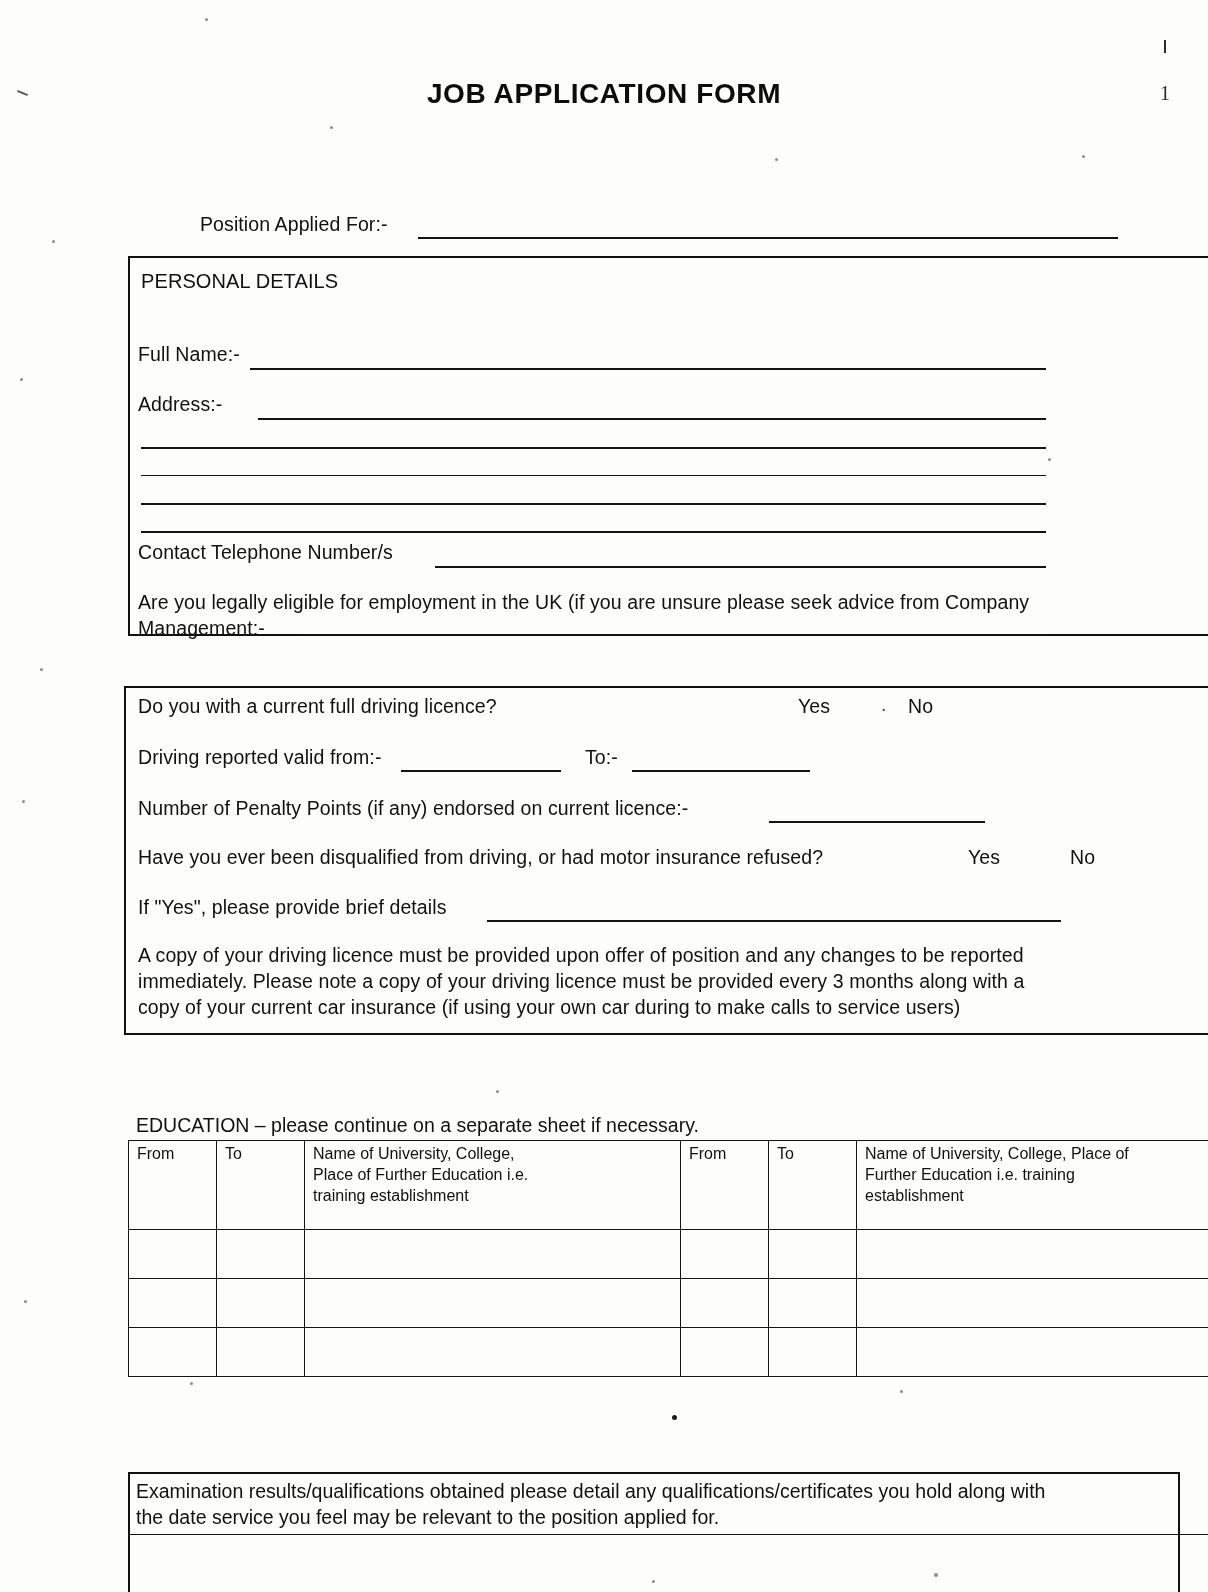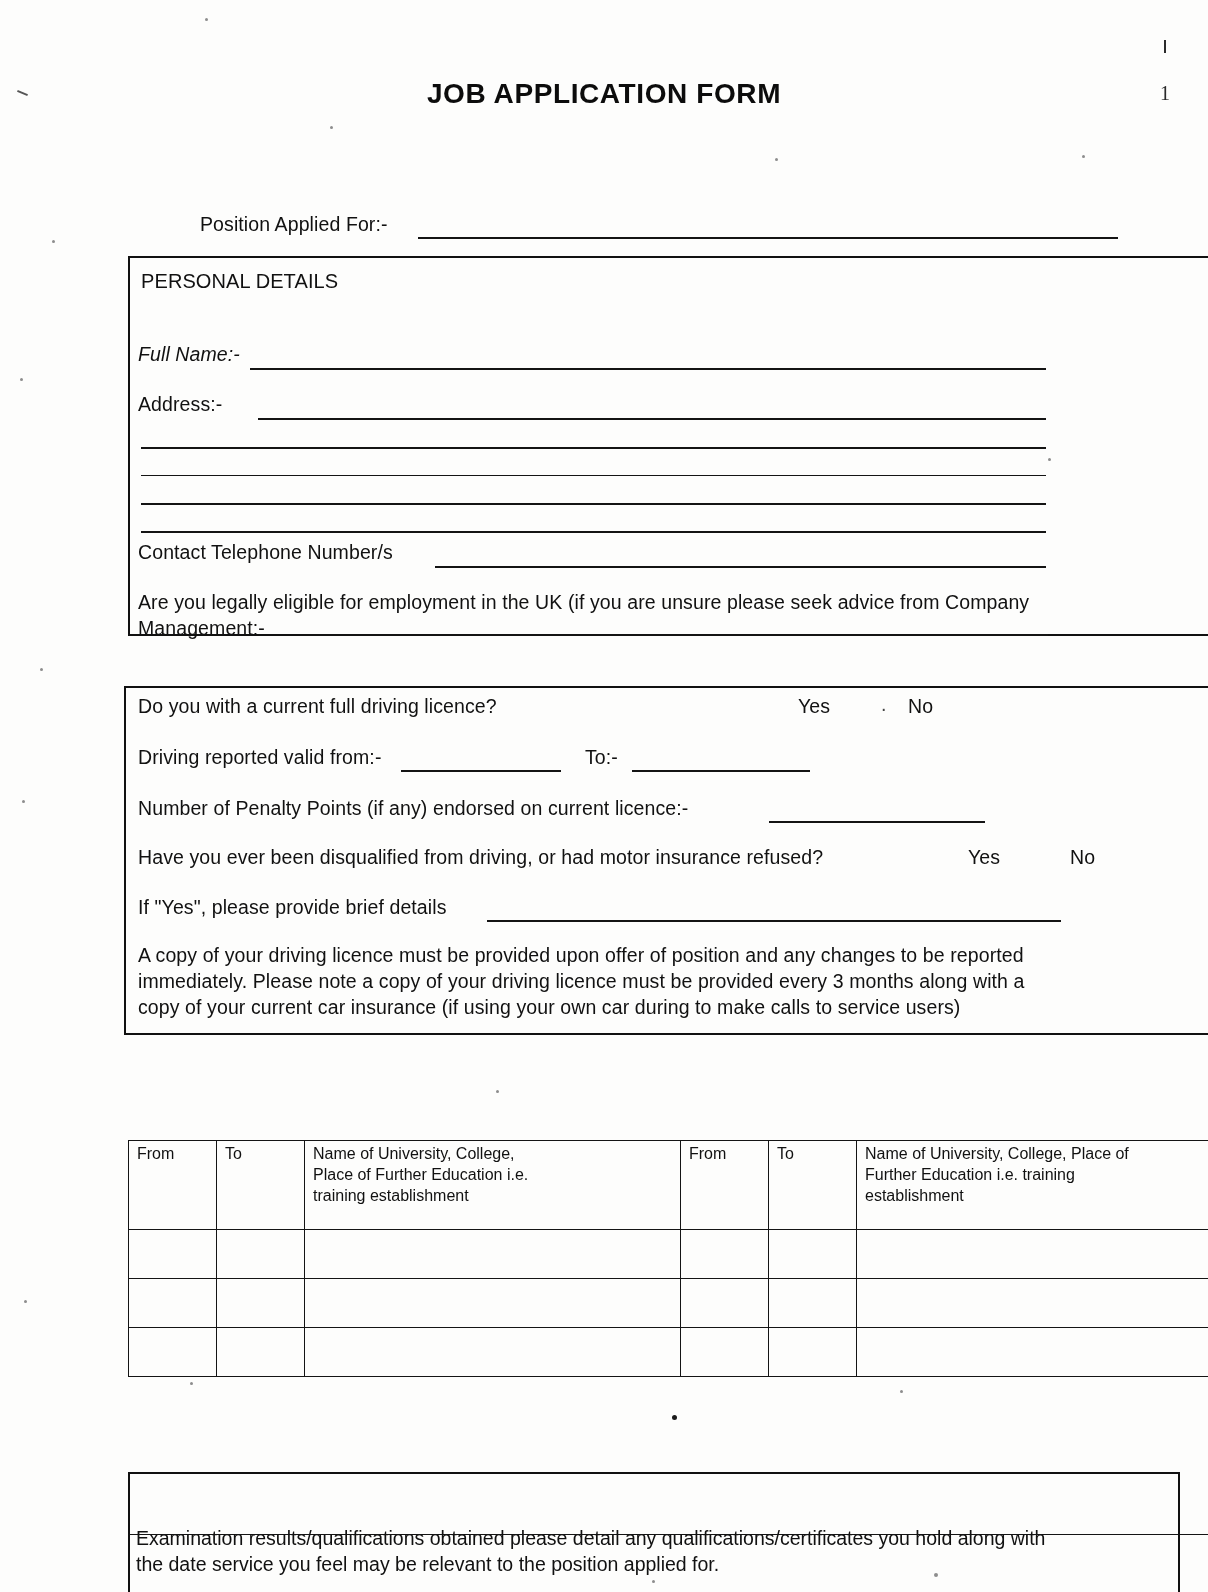--- a/index.html
+++ b/index.html
@@ -120,21 +120,20 @@
     height: 120px;
     border-bottom: none;
   }
   #exam-text {
     position: absolute;
     left: 136px;
     top: 1478px;
     width: 1072px;
     font-size: 19.5px;
     line-height: 1.34;
-    margin-top: 47px;
   }
   #exam-divider {
     position: absolute;
     left: 128px;
     top: 1534px;
     width: 1080px;
     border-top: 1.6px solid #141414;
   }
 
   
@@ -172,21 +171,21 @@
   <div id="title">JOB APPLICATION FORM</div>
   <div id="page-number">1</div>
 
   <div class="txt" style="left:200px; top:212px;">Position Applied For:-</div>
   <div class="rule" style="left:418px; top:237px; width:700px;"></div>
 
   <div class="box" style="left:128px; top:256px; width:1086px; height:380px;"></div>
 
   <div class="txt" style="left:141px; top:268px; font-size:20px;">PERSONAL DETAILS</div>
 
-  <div class="txt" style="left:138px; top:342px;font-style:italic;">Full Name:-</div>
+  <div class="txt" style="left:138px; top:342px;">Full Name:-</div>
   <div class="rule" style="left:250px; top:368px; width:796px;"></div>
 
   <div class="txt" style="left:138px; top:392px;">Address:-</div>
   <div class="rule" style="left:258px; top:418px; width:788px;"></div>
   <div class="rule" style="left:141px; top:447px; width:905px;"></div>
   <div class="rule thin" style="left:141px; top:475px; width:905px;"></div>
   <div class="rule" style="left:141px; top:503px; width:905px;"></div>
   <div class="rule" style="left:141px; top:531px; width:905px;"></div>
 
   <div class="txt" style="left:138px; top:540px;">Contact Telephone Number/s</div>
@@ -215,20 +214,21 @@
   <div class="txt" style="left:968px; top:845px;">Yes</div>
   <div class="txt" style="left:1070px; top:845px;">No</div>
 
   <div class="txt" style="left:138px; top:895px;">If "Yes", please provide brief details</div>
   <div class="rule" style="left:487px; top:920px; width:574px;"></div>
 
   <div class="txt" style="left:138px; top:943px;">A copy of your driving licence must be provided upon offer of position and any changes to be reported</div>
   <div class="txt" style="left:138px; top:969px;">immediately.  Please note a copy of your driving licence must be provided every 3 months along with a</div>
   <div class="txt" style="left:138px; top:995px;">copy of your current car insurance (if using your own car during to make calls to service users)</div>
 
+  <div id="edu-label">EDUCATION – please continue on a separate sheet if necessary.</div>
 
   <table id="edu-table">
     <tbody>
         <tr class="head">
       <td class="c-from">From</td>
       <td class="c-to">To</td>
       <td class="c-name">
         <span style="white-space:pre-line;">Name of University, College,
 Place of Further Education i.e.
 training establishment</span>

